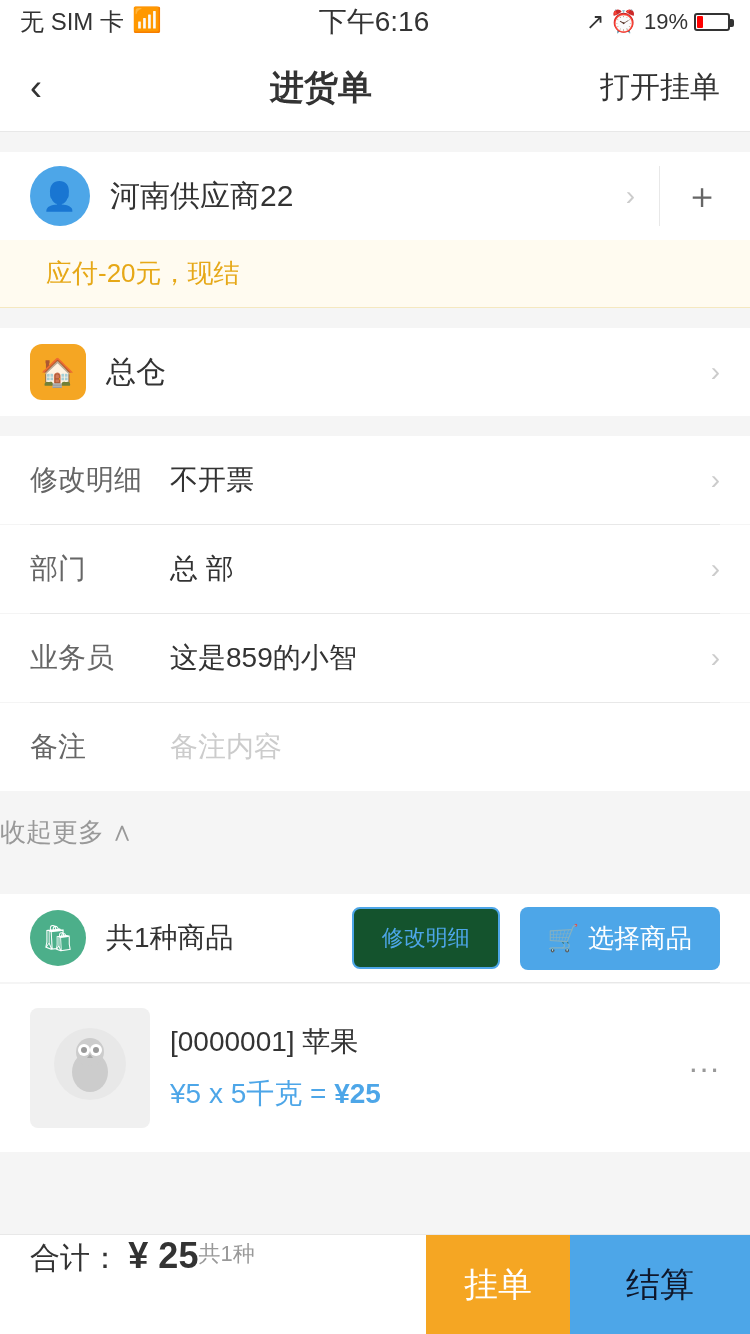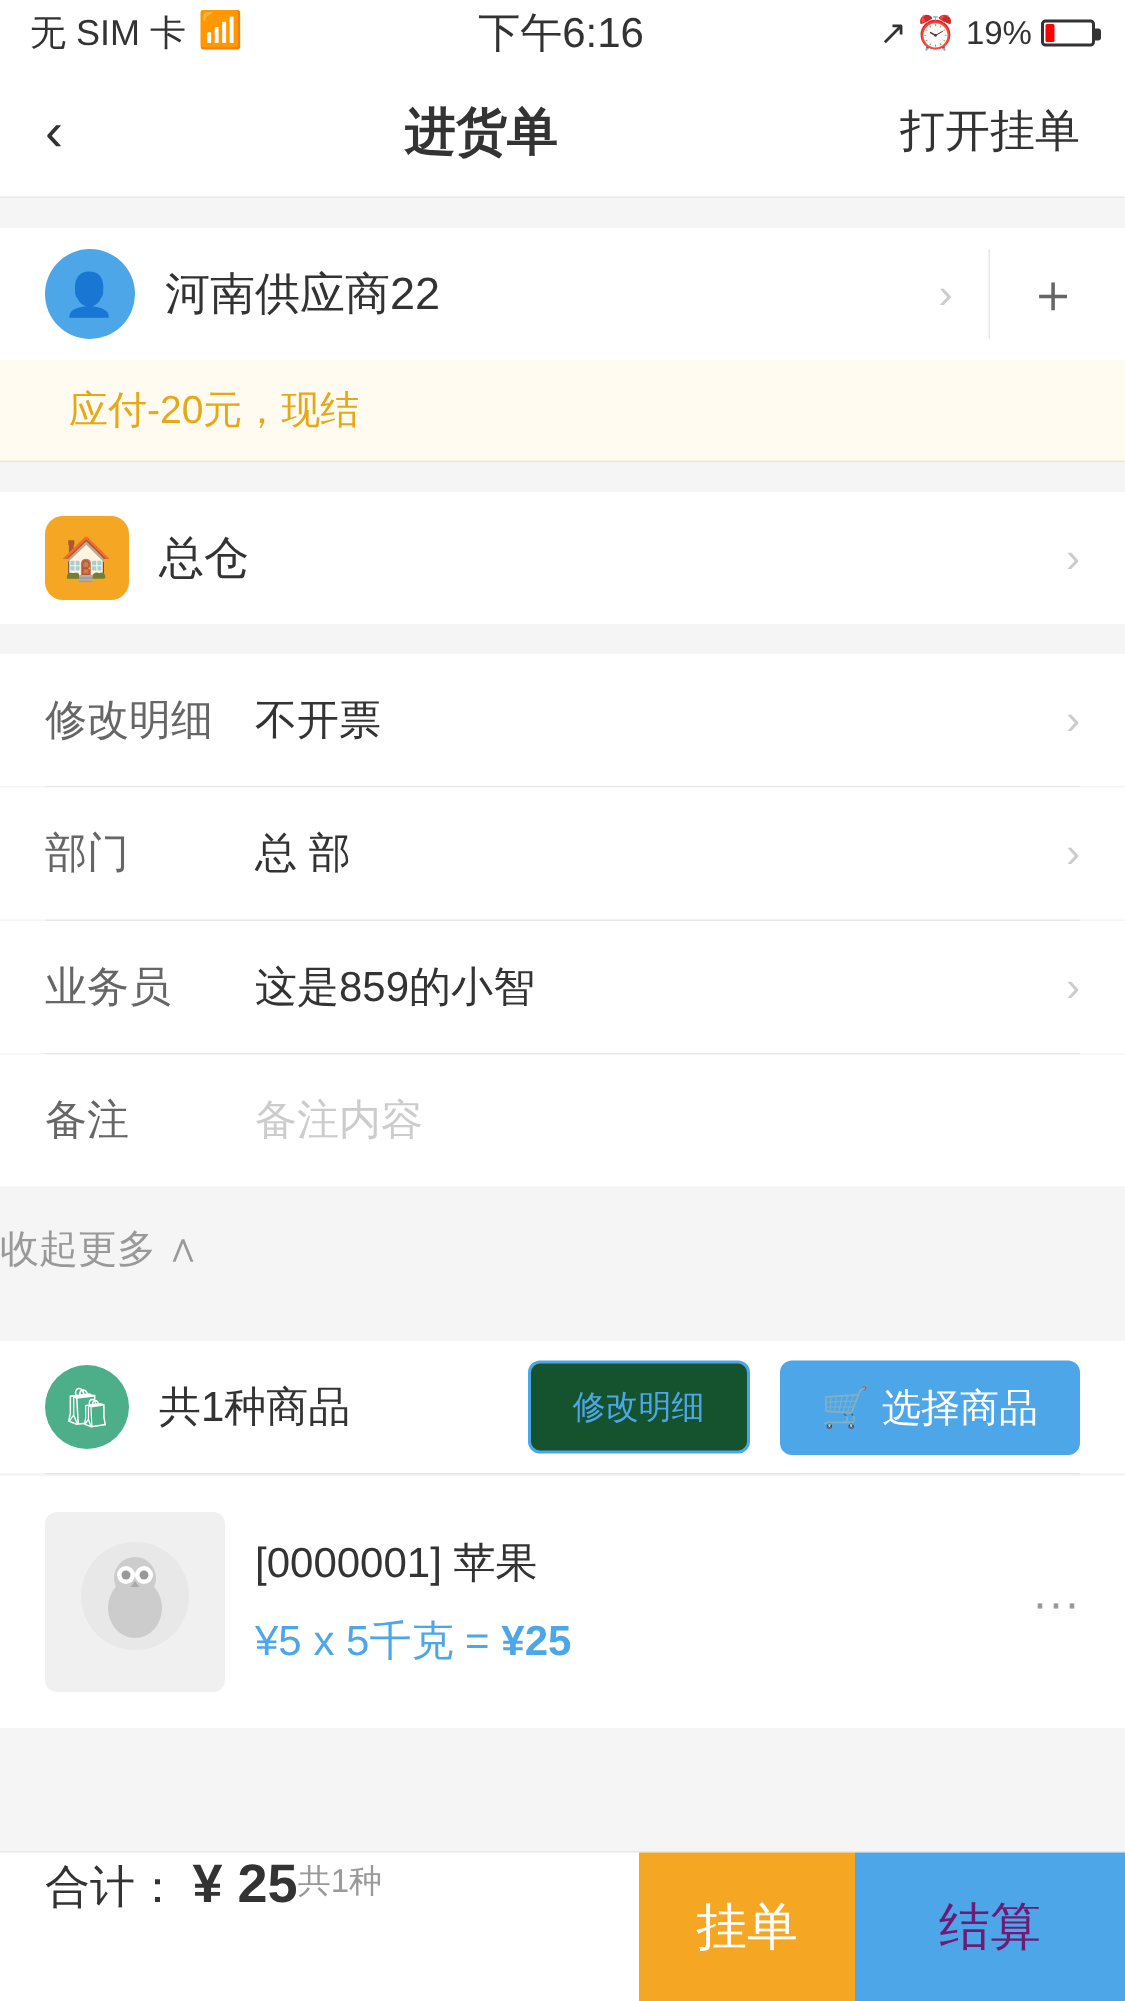--- a/index.html
+++ b/index.html
@@ -184,21 +184,21 @@
       padding: 0 30px;
     }
     .total-amount { font-size: 36px; font-weight: 600; color: #333; display: inline; }
     .total-sub { font-size: 22px; color: #999; margin-top: 4px; }
     .btn-suspend {
       width: 144px; background: #f5a623; color: #fff; font-size: 34px;
       display: flex; align-items: center; justify-content: center;
       border: none; cursor: pointer;
     }
     .btn-checkout {
-      width: 180px; background: #4da6e8; color: #701a75; font-size: 34px;
+      width: 180px; background: #4da6e8; color: #0f172a; font-size: 34px;
       display: flex; align-items: center; justify-content: center;
       border: none; cursor: pointer;
     }
   </style>
 </head>
 <body>
 
 <div class="status-bar">
   <div class="status-left">
     <span>无 SIM 卡</span>

